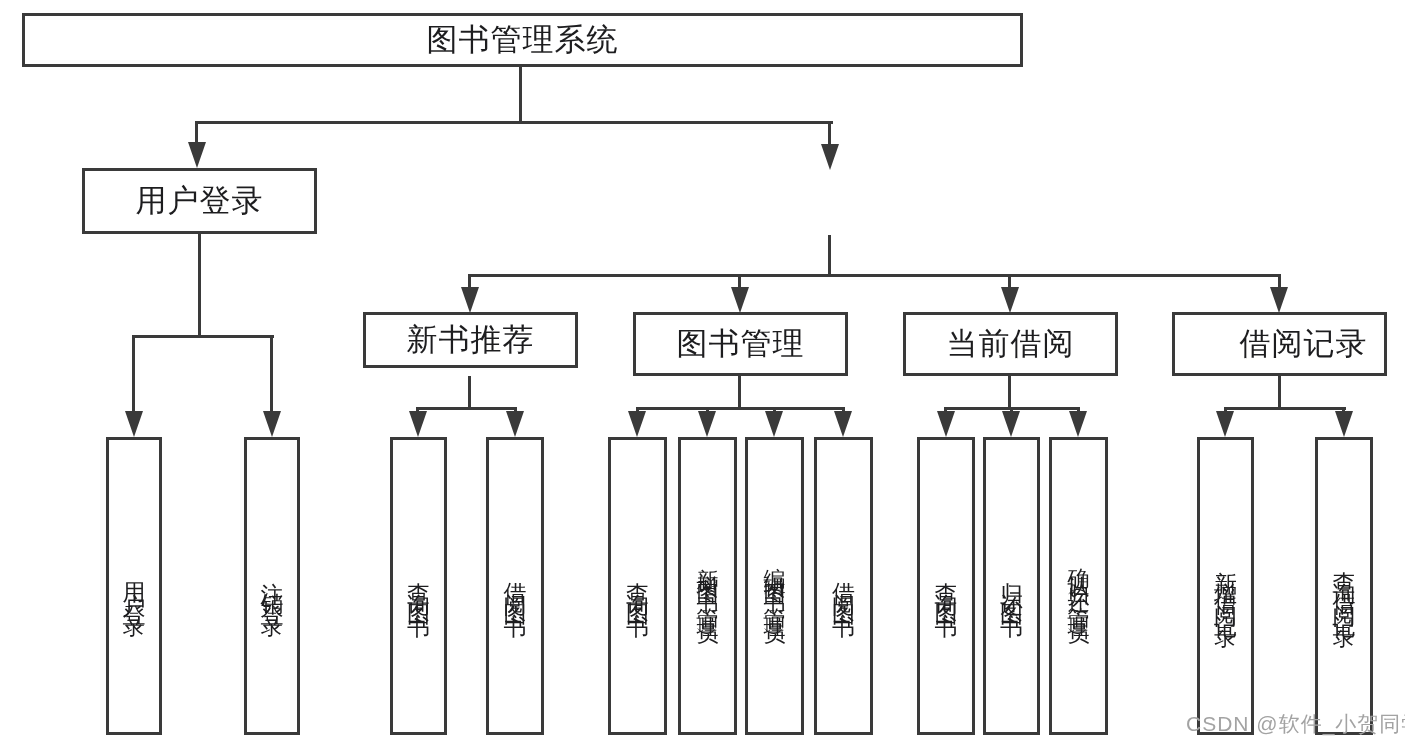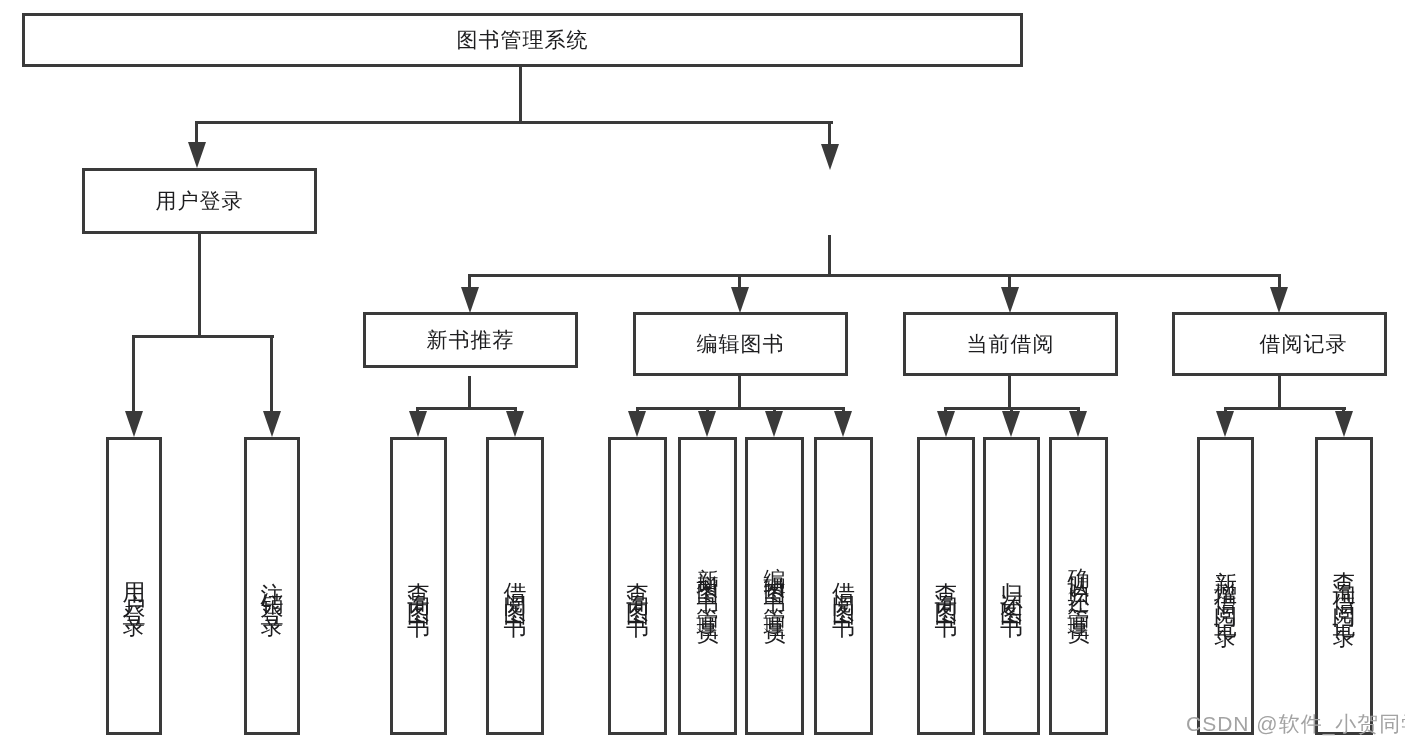--- a/index.html
+++ b/index.html
@@ -21,21 +21,21 @@
     position:absolute;
     border:3px solid var(--line);
     background:#ffffff;
     display:flex;
     align-items:center;
     justify-content:center;
     color:var(--text);
     z-index:2;
   }
   .hlabel{
-    font-size:21px;
+    font-size:31px;
     letter-spacing:1px;
     white-space:nowrap;
     font-family:Liberation Mono, monospace;
   }
   .vlabel{
     writing-mode:vertical-rl;
     text-orientation:mixed;
     font-size:23px;
     letter-spacing:11px;
     line-height:1;
@@ -142,21 +142,21 @@
   <div class="box" style="left:82px;top:168px;width:235px;height:66px;">
     <span class="hlabel">用户登录</span>
   </div>
 
 
   <div class="box" style="left:363px;top:312px;width:215px;height:56px;">
     <span class="hlabel">新书推荐</span>
   </div>
 
   <div class="box" style="left:633px;top:312px;width:215px;height:64px;">
-    <span class="hlabel">编辑图书</span>
+    <span class="hlabel">图书管理</span>
   </div>
 
   <div class="box" style="left:903px;top:312px;width:215px;height:64px;">
     <span class="hlabel">当前借阅</span>
   </div>
 
   <div class="box" style="left:1172px;top:312px;width:215px;height:64px;padding-left:48px;">
     <span class="hlabel">借阅记录</span>
   </div>
 

